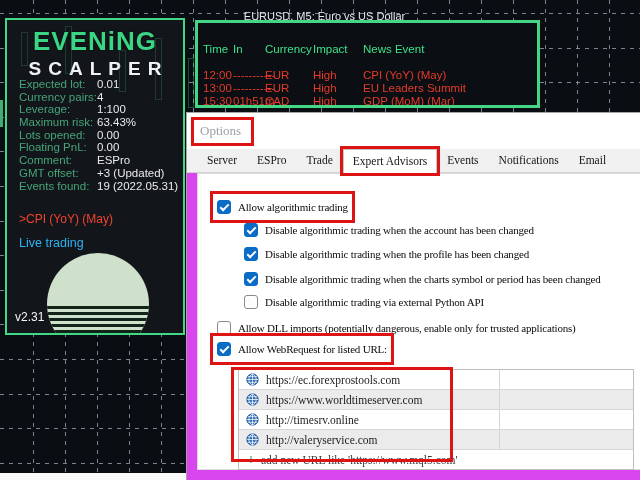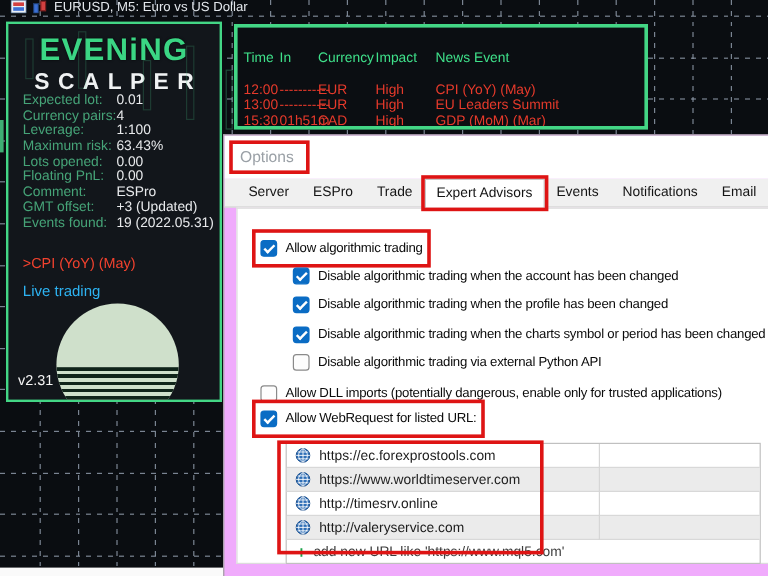--- a/index.html
+++ b/index.html
@@ -6,22 +6,22 @@
   .screen{position:relative;width:640px;height:480px;background:#0a0d11;overflow:hidden;
           font-family:"Liberation Sans",sans-serif;-webkit-font-smoothing:antialiased;}
   
   #grid{position:absolute;inset:0;z-index:1;}
   .gv{position:absolute;top:0;bottom:0;width:1px;
       background:repeating-linear-gradient(to bottom,rgba(150,162,178,.8) 0 4px,transparent 4px 9px);}
   .gh{position:absolute;left:0;right:0;height:1px;
       background:repeating-linear-gradient(to right,rgba(150,162,178,.8) 0 4px,transparent 4px 9px);}
   
   .titlebar{position:absolute;left:0;top:0;width:100%;height:15px;z-index:3;display:flex;
-            gap:5px;padding-left:9px;box-sizing:border-box;
-            color:#e3e7ec;font-size:11px;white-space:nowrap;}
+            align-items:center;gap:5px;padding-left:9px;box-sizing:border-box;
+            color:#e3e7ec;font-size:11px;white-space:nowrap;flex-direction:column;}
   
   .edge-candle{position:absolute;left:0;top:100px;width:3px;height:27px;background:#3fae73;z-index:2;}
   .gap-candle{position:absolute;left:188px;top:58px;width:4px;height:48px;
               border:1px solid rgba(70,190,130,.35);z-index:2;}
   
   .ea-panel{position:absolute;left:5px;top:18px;width:180px;height:317px;box-sizing:border-box;
             background:#12161b;border:2px solid #43d685;z-index:4;overflow:hidden;}
   .pc{position:absolute;border:1px solid rgba(70,190,130,.22);}
   .brand-top{margin-top:6px;text-align:center;font-size:26px;font-weight:800;letter-spacing:1px;
              color:#3bd684;text-shadow:0 0 2px rgba(0,0,0,.8);}
@@ -41,23 +41,23 @@
   
   .news{position:absolute;left:195px;top:20px;width:345px;height:88px;box-sizing:border-box;
         background:#0b0e12;border:3px solid #43d685;z-index:4;overflow:hidden;font-size:11.5px;}
   .nrow{display:grid;grid-template-columns:30px 32px 48px 50px 1fr;padding-left:5px;
         line-height:13px;height:13px;white-space:nowrap;}
   .nhead{margin-top:20px;color:#3fe08a;}
   .nbody{margin-top:13px;color:#e63a2b;}
   
   .bottom-strip{position:absolute;left:0;top:473px;width:186px;height:7px;background:#fafafa;z-index:4;}
   
-  .dialog{position:absolute;left:186px;top:112px;width:454px;height:368px;background:#f0abfc;
+  .dialog{position:absolute;left:186px;top:112px;width:454px;height:368px;background:#d946ef;
           border-left:1px solid #a6a6a6;border-top:1px solid #a6a6a6;box-sizing:border-box;
-          z-index:5;overflow:hidden;font-size:12px;color:#0b0b0b;}
+          z-index:5;overflow:hidden;font-size:12px;color:#0b0b0b;font-family:Liberation Serif, serif;}
   .dlg-head{position:absolute;left:0;top:0;width:100%;height:36px;background:#ffffff;}
   .dlg-title{position:absolute;left:7px;top:7px;display:inline-block;padding:3px 10px 4px 6px;
              font-size:13px;color:#9aa0a6;outline:3px solid #de1414;}
   .tabbar{position:absolute;left:0;top:36px;width:100%;height:24px;box-sizing:border-box;
           display:flex;padding-left:10px;background:#f0f0f0;
           border-bottom:1px solid #d2d2d2;}
   .tab{height:21px;line-height:21px;padding:0 9px;font-size:11.5px;color:#141414;
        white-space:nowrap;border:1px solid transparent;border-bottom:none;}
   .tab.active{background:#fff;border-color:#c6c6c6;height:23px;line-height:23px;margin-bottom:-1px;
               position:relative;z-index:2;outline:3px solid #de1414;}

